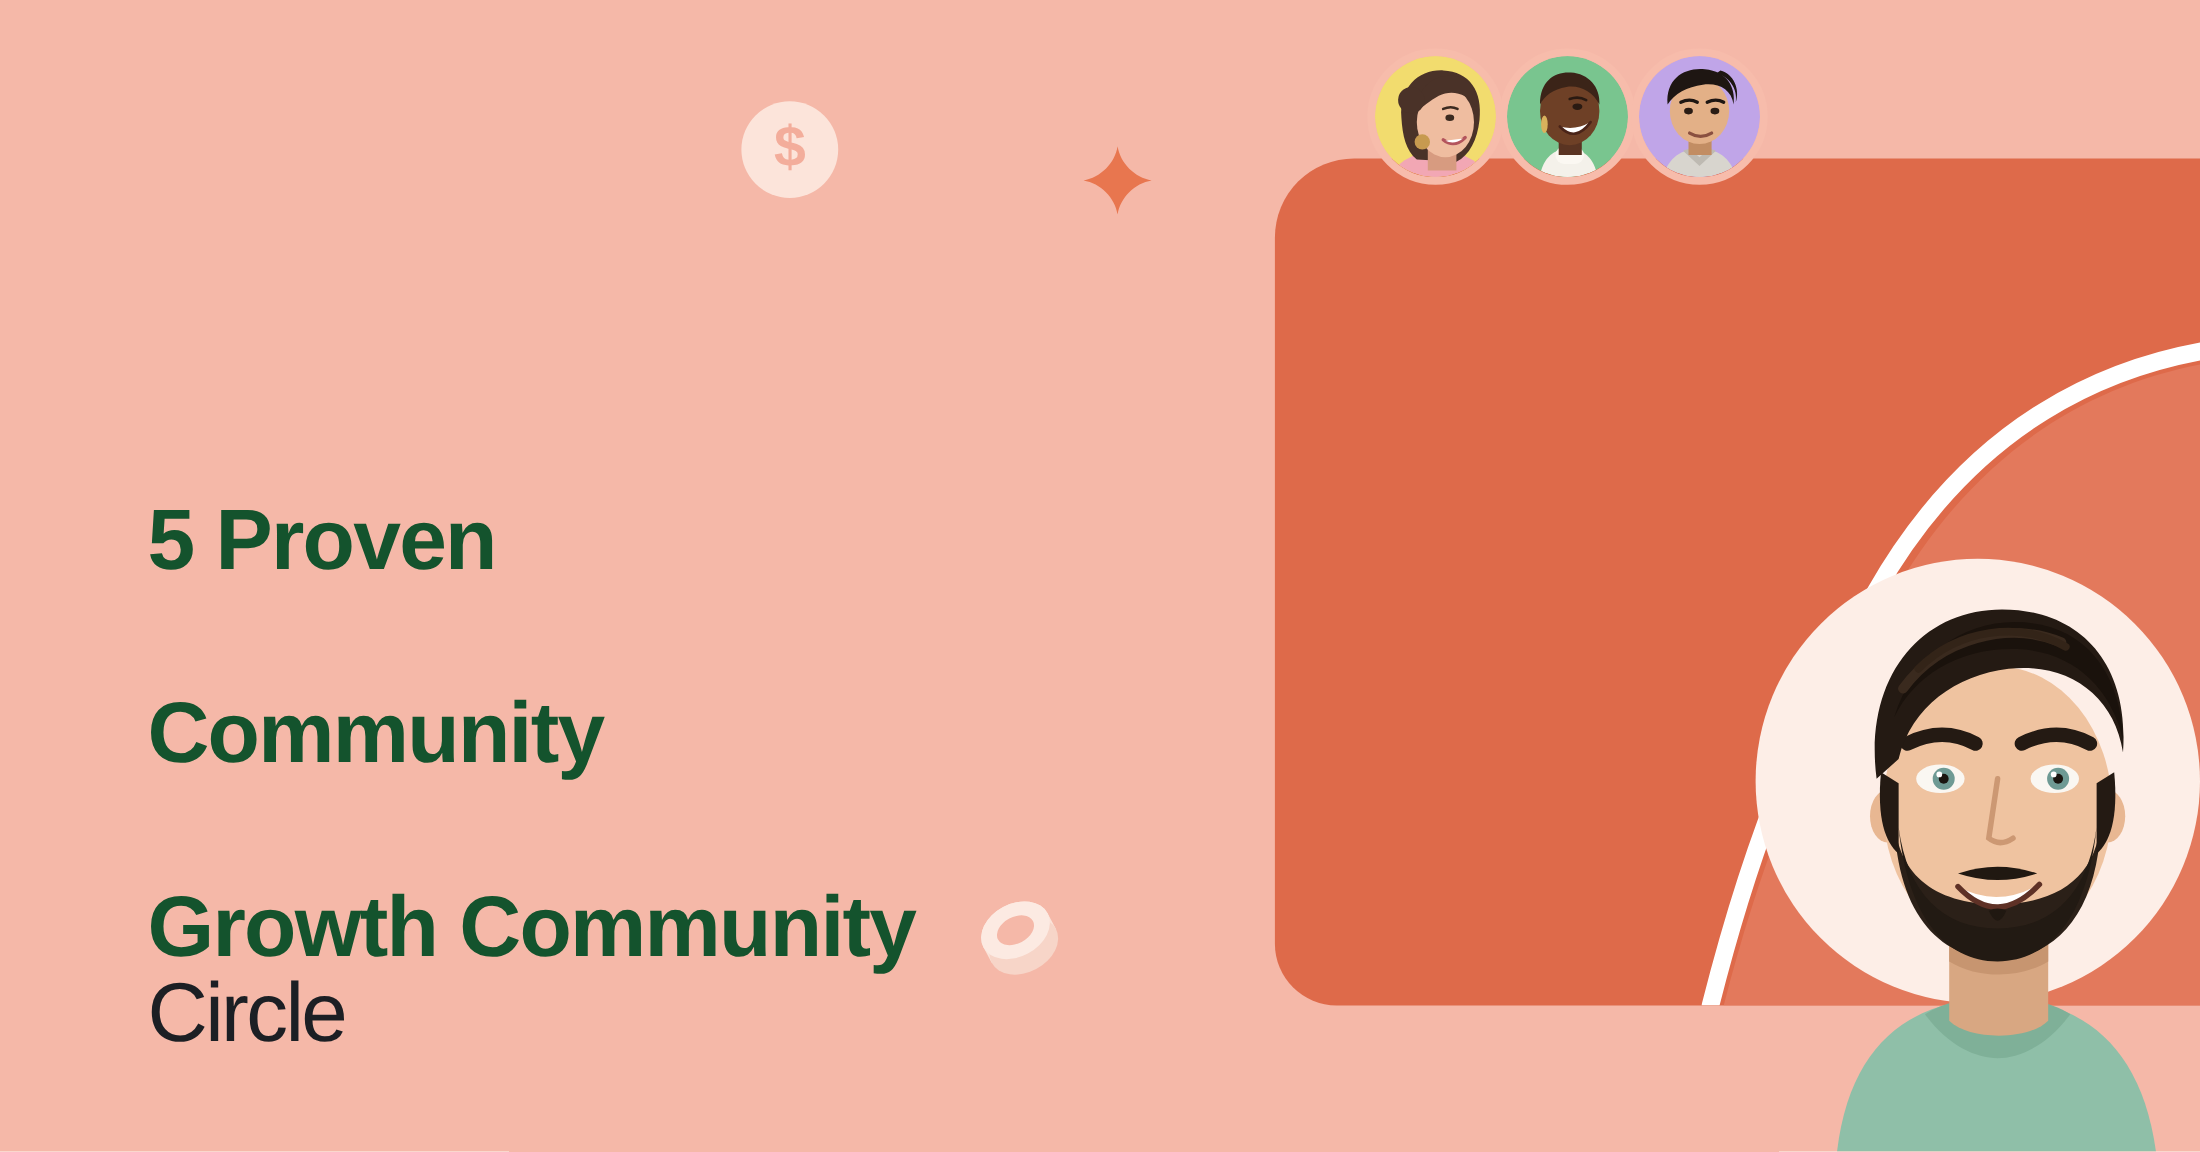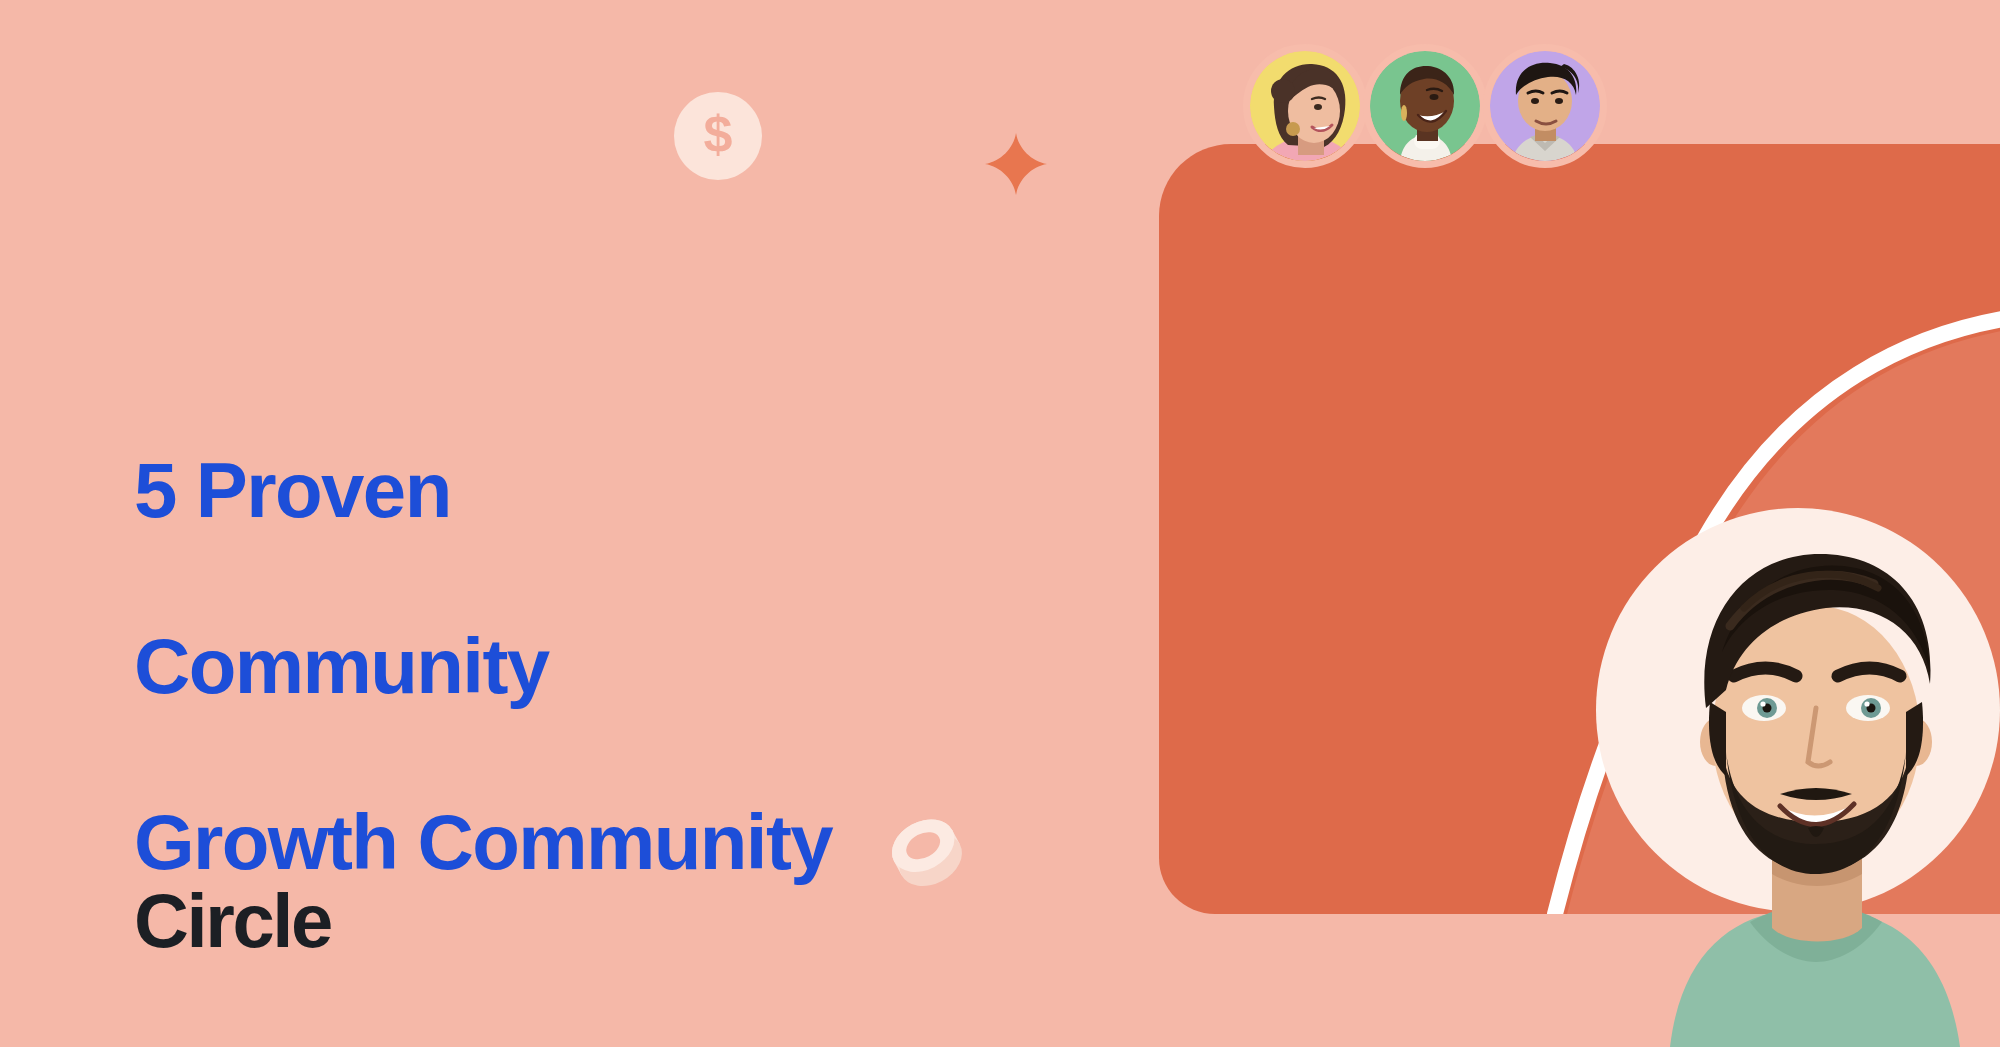--- a/index.html
+++ b/index.html
@@ -15,39 +15,39 @@
     background: #F5B8A8;
     font-family: "Liberation Sans", sans-serif;
   }
 
   
   #headline {
     position: absolute;
     left: 134px;
     top: 358px;
     width: 820px;
-    color: #1d4ed8;
+    color: #14532d;
     font-family: "Liberation Sans", sans-serif;
     font-size: 78px;
     line-height: 88px;
     font-weight: bold;
     letter-spacing: -1.6px;
     white-space: pre-line;
   }
   .headline-line { display: block; }
 
   #brand-logo {
     position: absolute;
     left: 134px;
     top: 876px;
     color: #1C1F24;
     font-family: "Liberation Sans", sans-serif;
     font-size: 76px;
     line-height: 90px;
-    font-weight: bold;
+    font-weight: normal;
     letter-spacing: -2.4px;
   }
 
   
   .deco { position: absolute; }
 
   #coin-badge {
     left: 674px;
     top: 92px;
     width: 88px;

